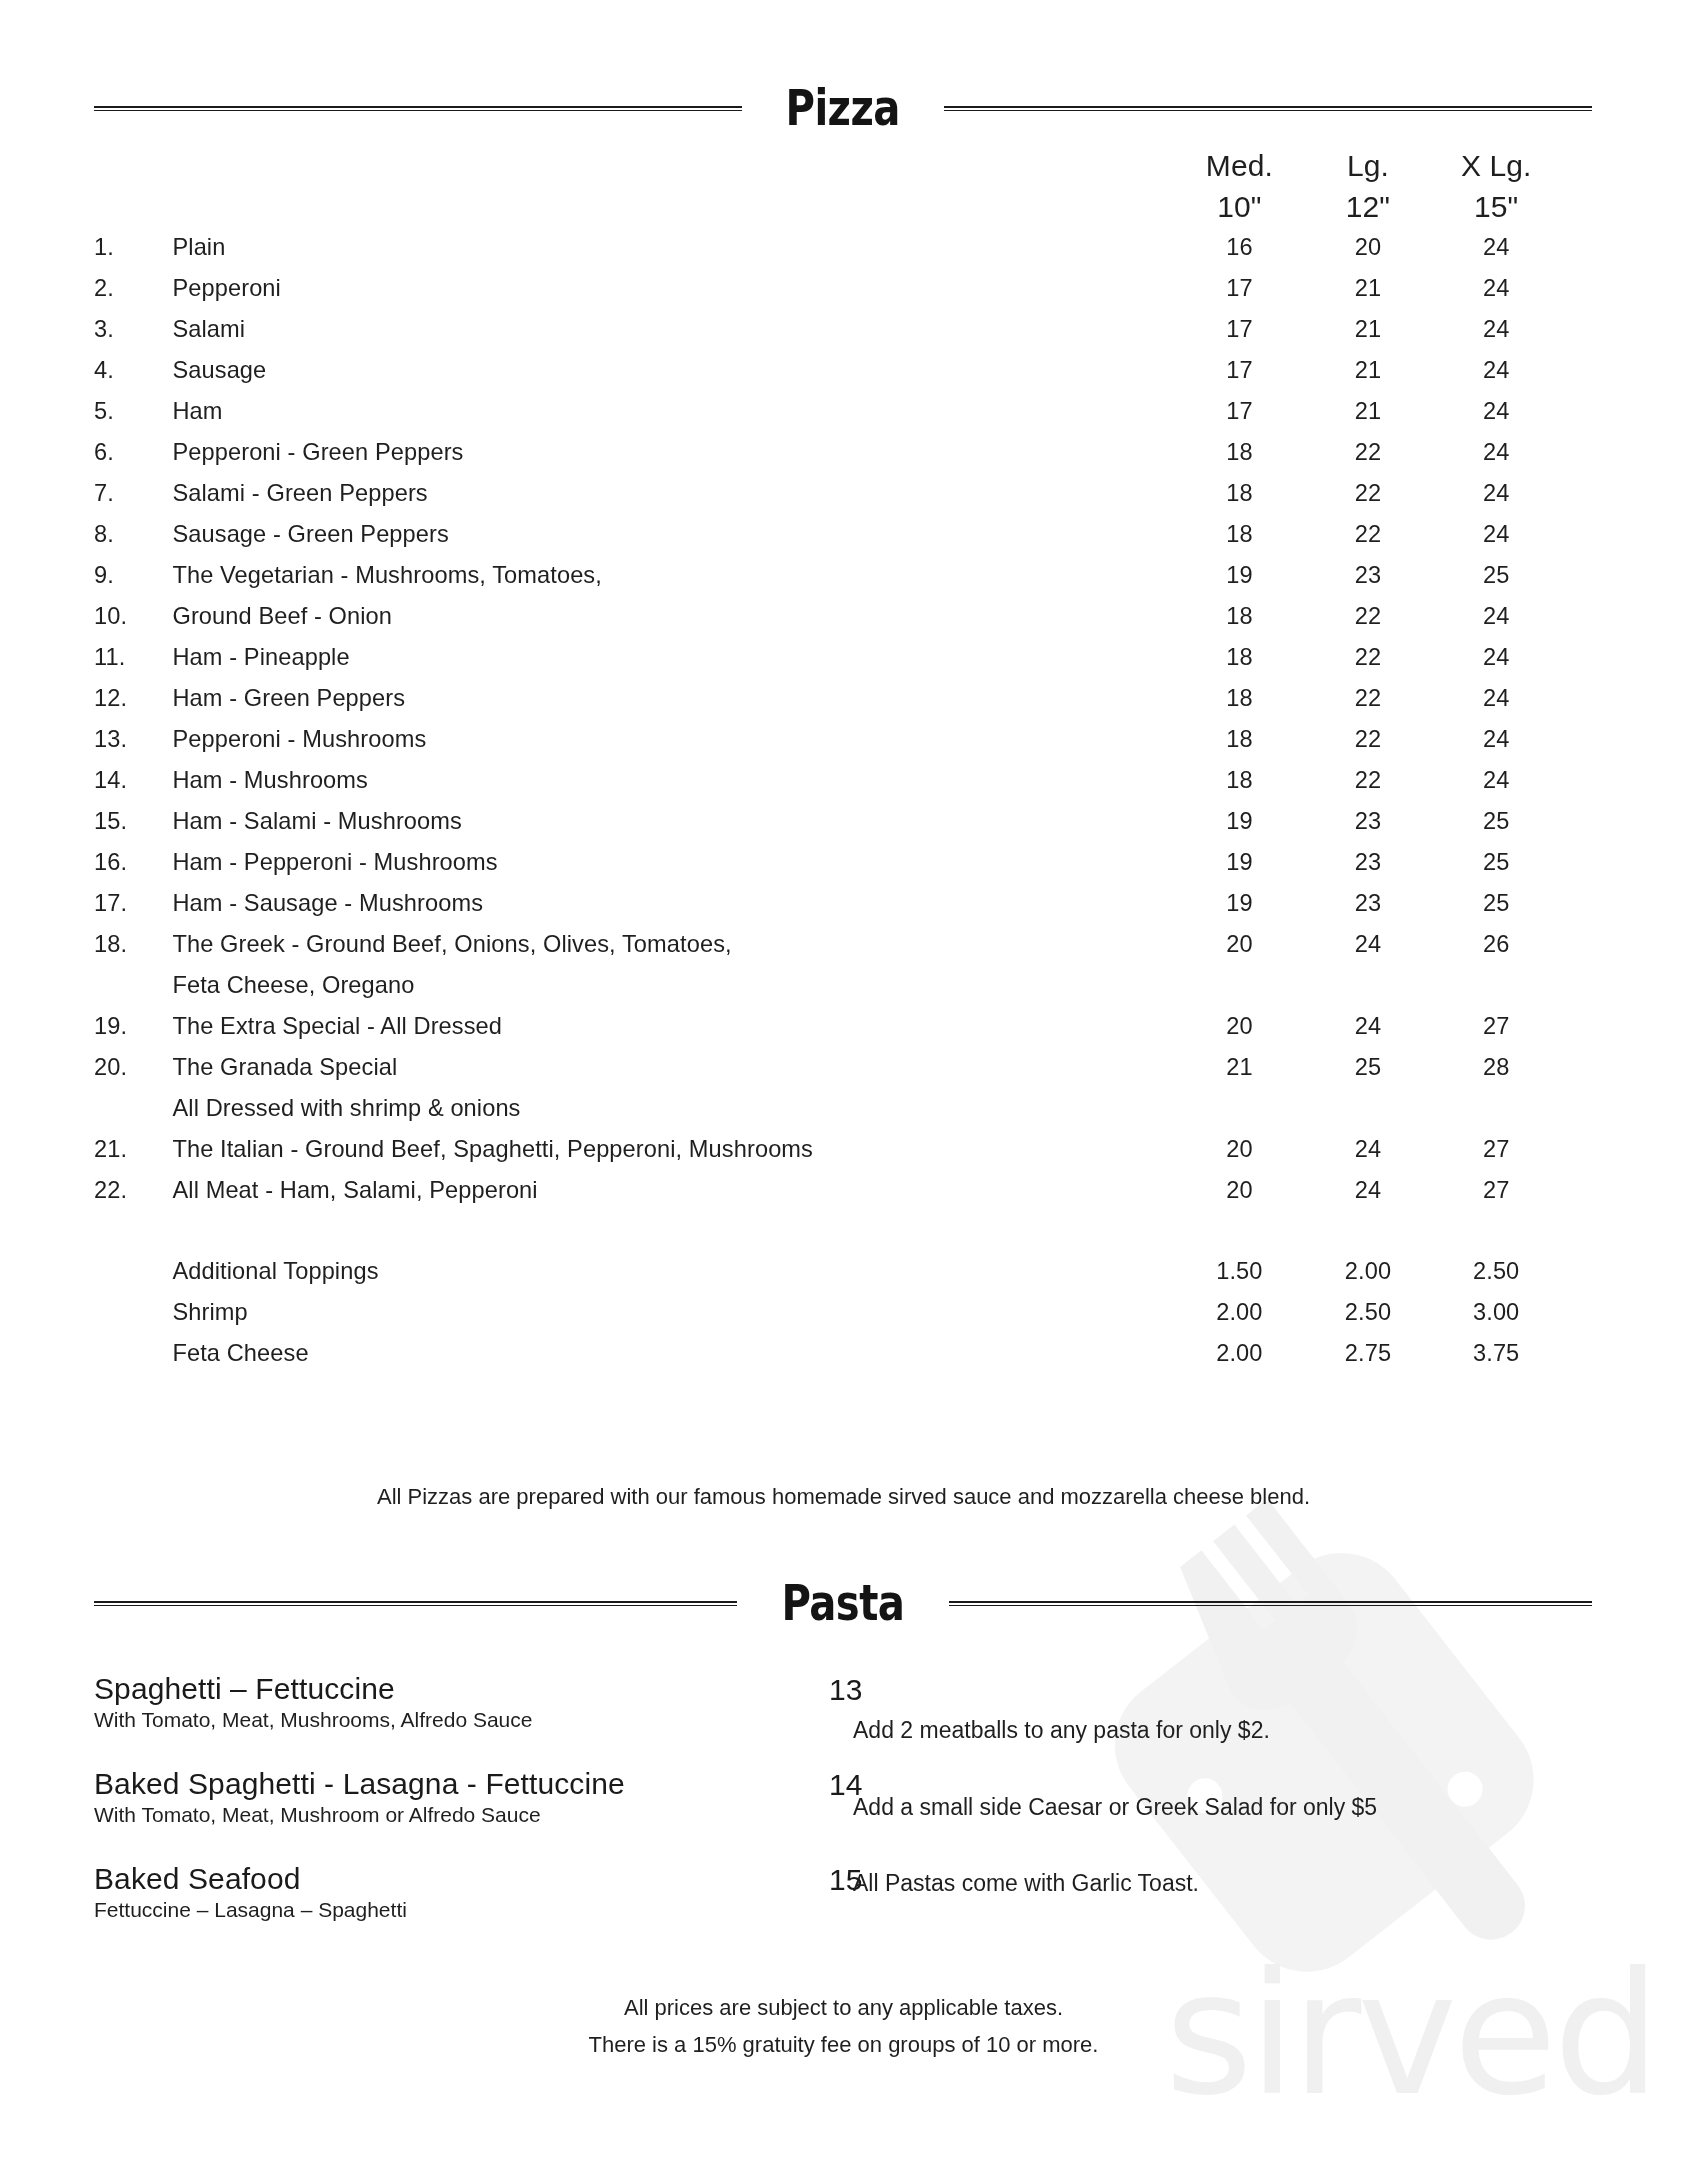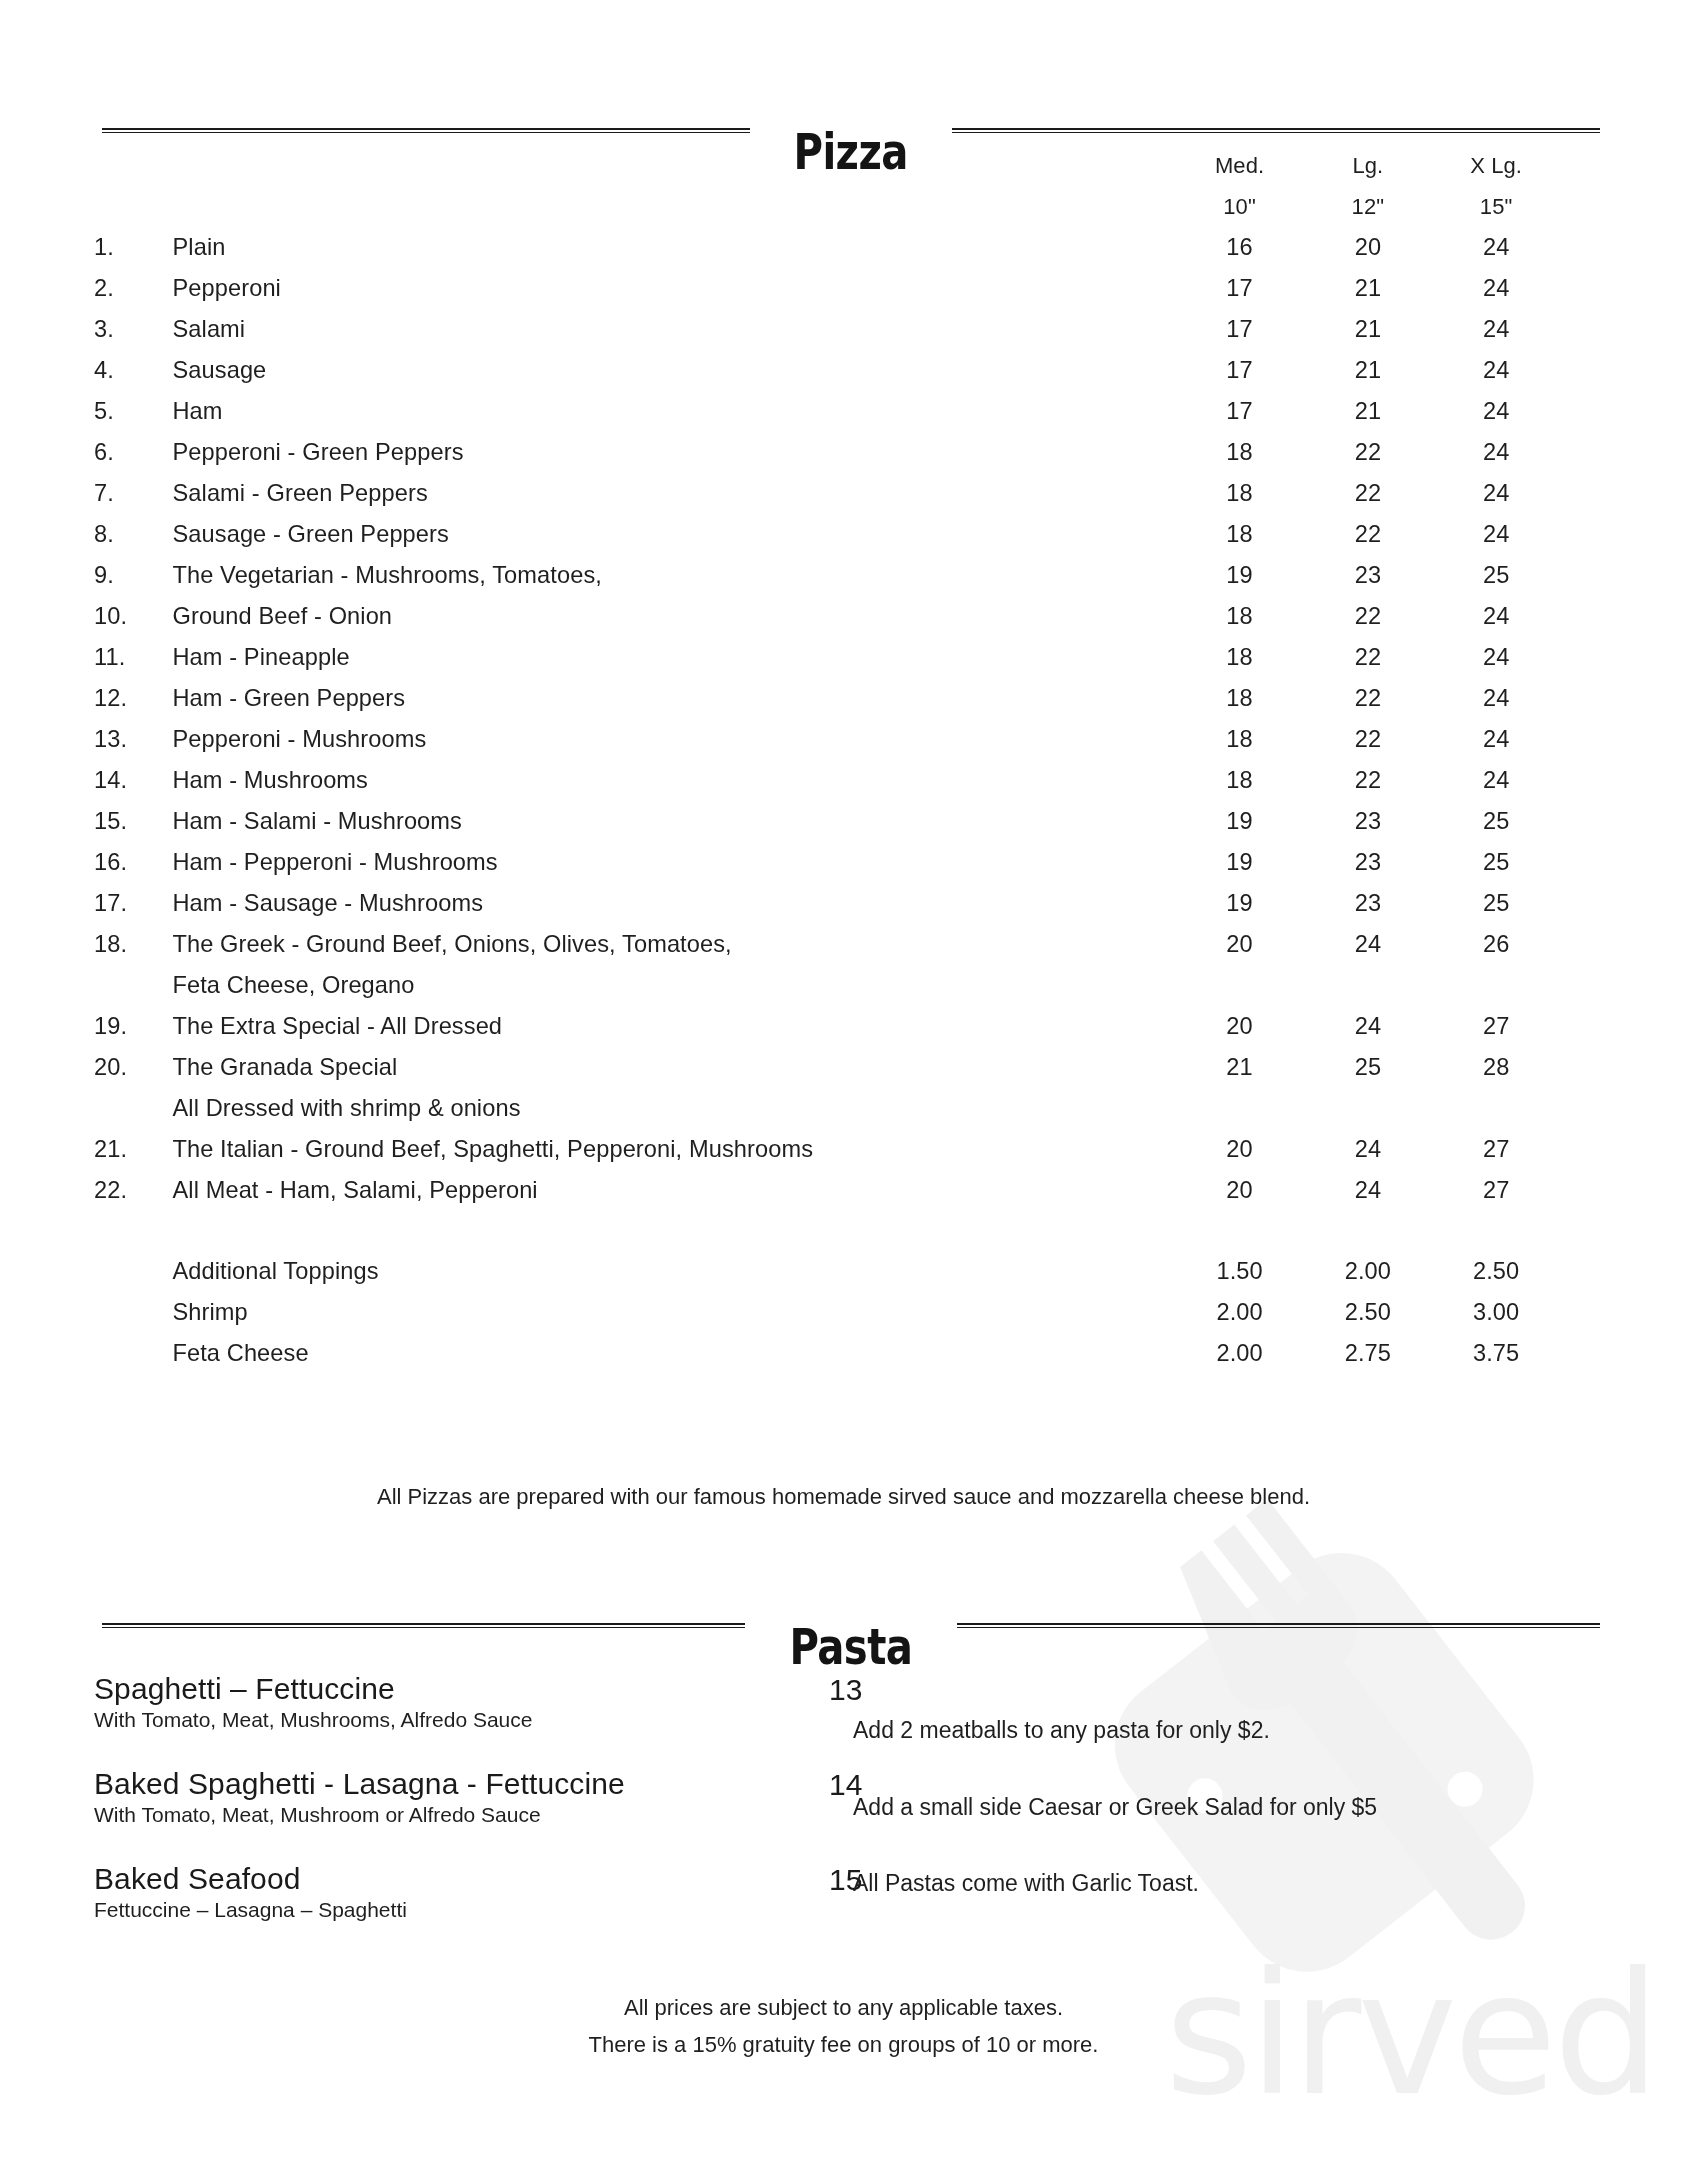--- a/index.html
+++ b/index.html
@@ -39,25 +39,25 @@
     font-family: "DejaVu Sans", sans-serif;
     font-weight: 400;
     line-height: 1;
   }
 
   .content { position: relative; z-index: 2; }
 
   
   .section-head {
     position: absolute;
-    left: 102px;
+    left: 94px;
     width: 1498px;
     display: flex;
+    align-items: center;
     justify-content: center;
-    margin-top: 44px;
   }
   .rule-line {
     flex: 1 1 auto;
     height: 0;
     border-top: 2.7px solid #1b1b1b;
     border-bottom: 1.3px solid #1b1b1b;
     height: 2px;
   }
   .section-title {
     flex: 0 0 auto;
@@ -87,21 +87,21 @@
     vertical-align: top;
     line-height: 41px;
     letter-spacing: 0.1px;
   }
   .col-num   { width: 80px; }
   .col-name  { width: 1032px; }
   .col-price { width: 131px; text-align: center; }
   .col-spacer{ width: 40px; }
 
   .hdr td {
-    font-size: 22px;
+    font-size: 30px;
     line-height: 41px;
     color: #1f1f1f;
   }
   .cont-row td { line-height: 41px; }
   .gap-row td  { height: 40px; line-height: 40px; }
   .extras td   { line-height: 41px; }
 
   .note {
     position: absolute;
     left: 0;

